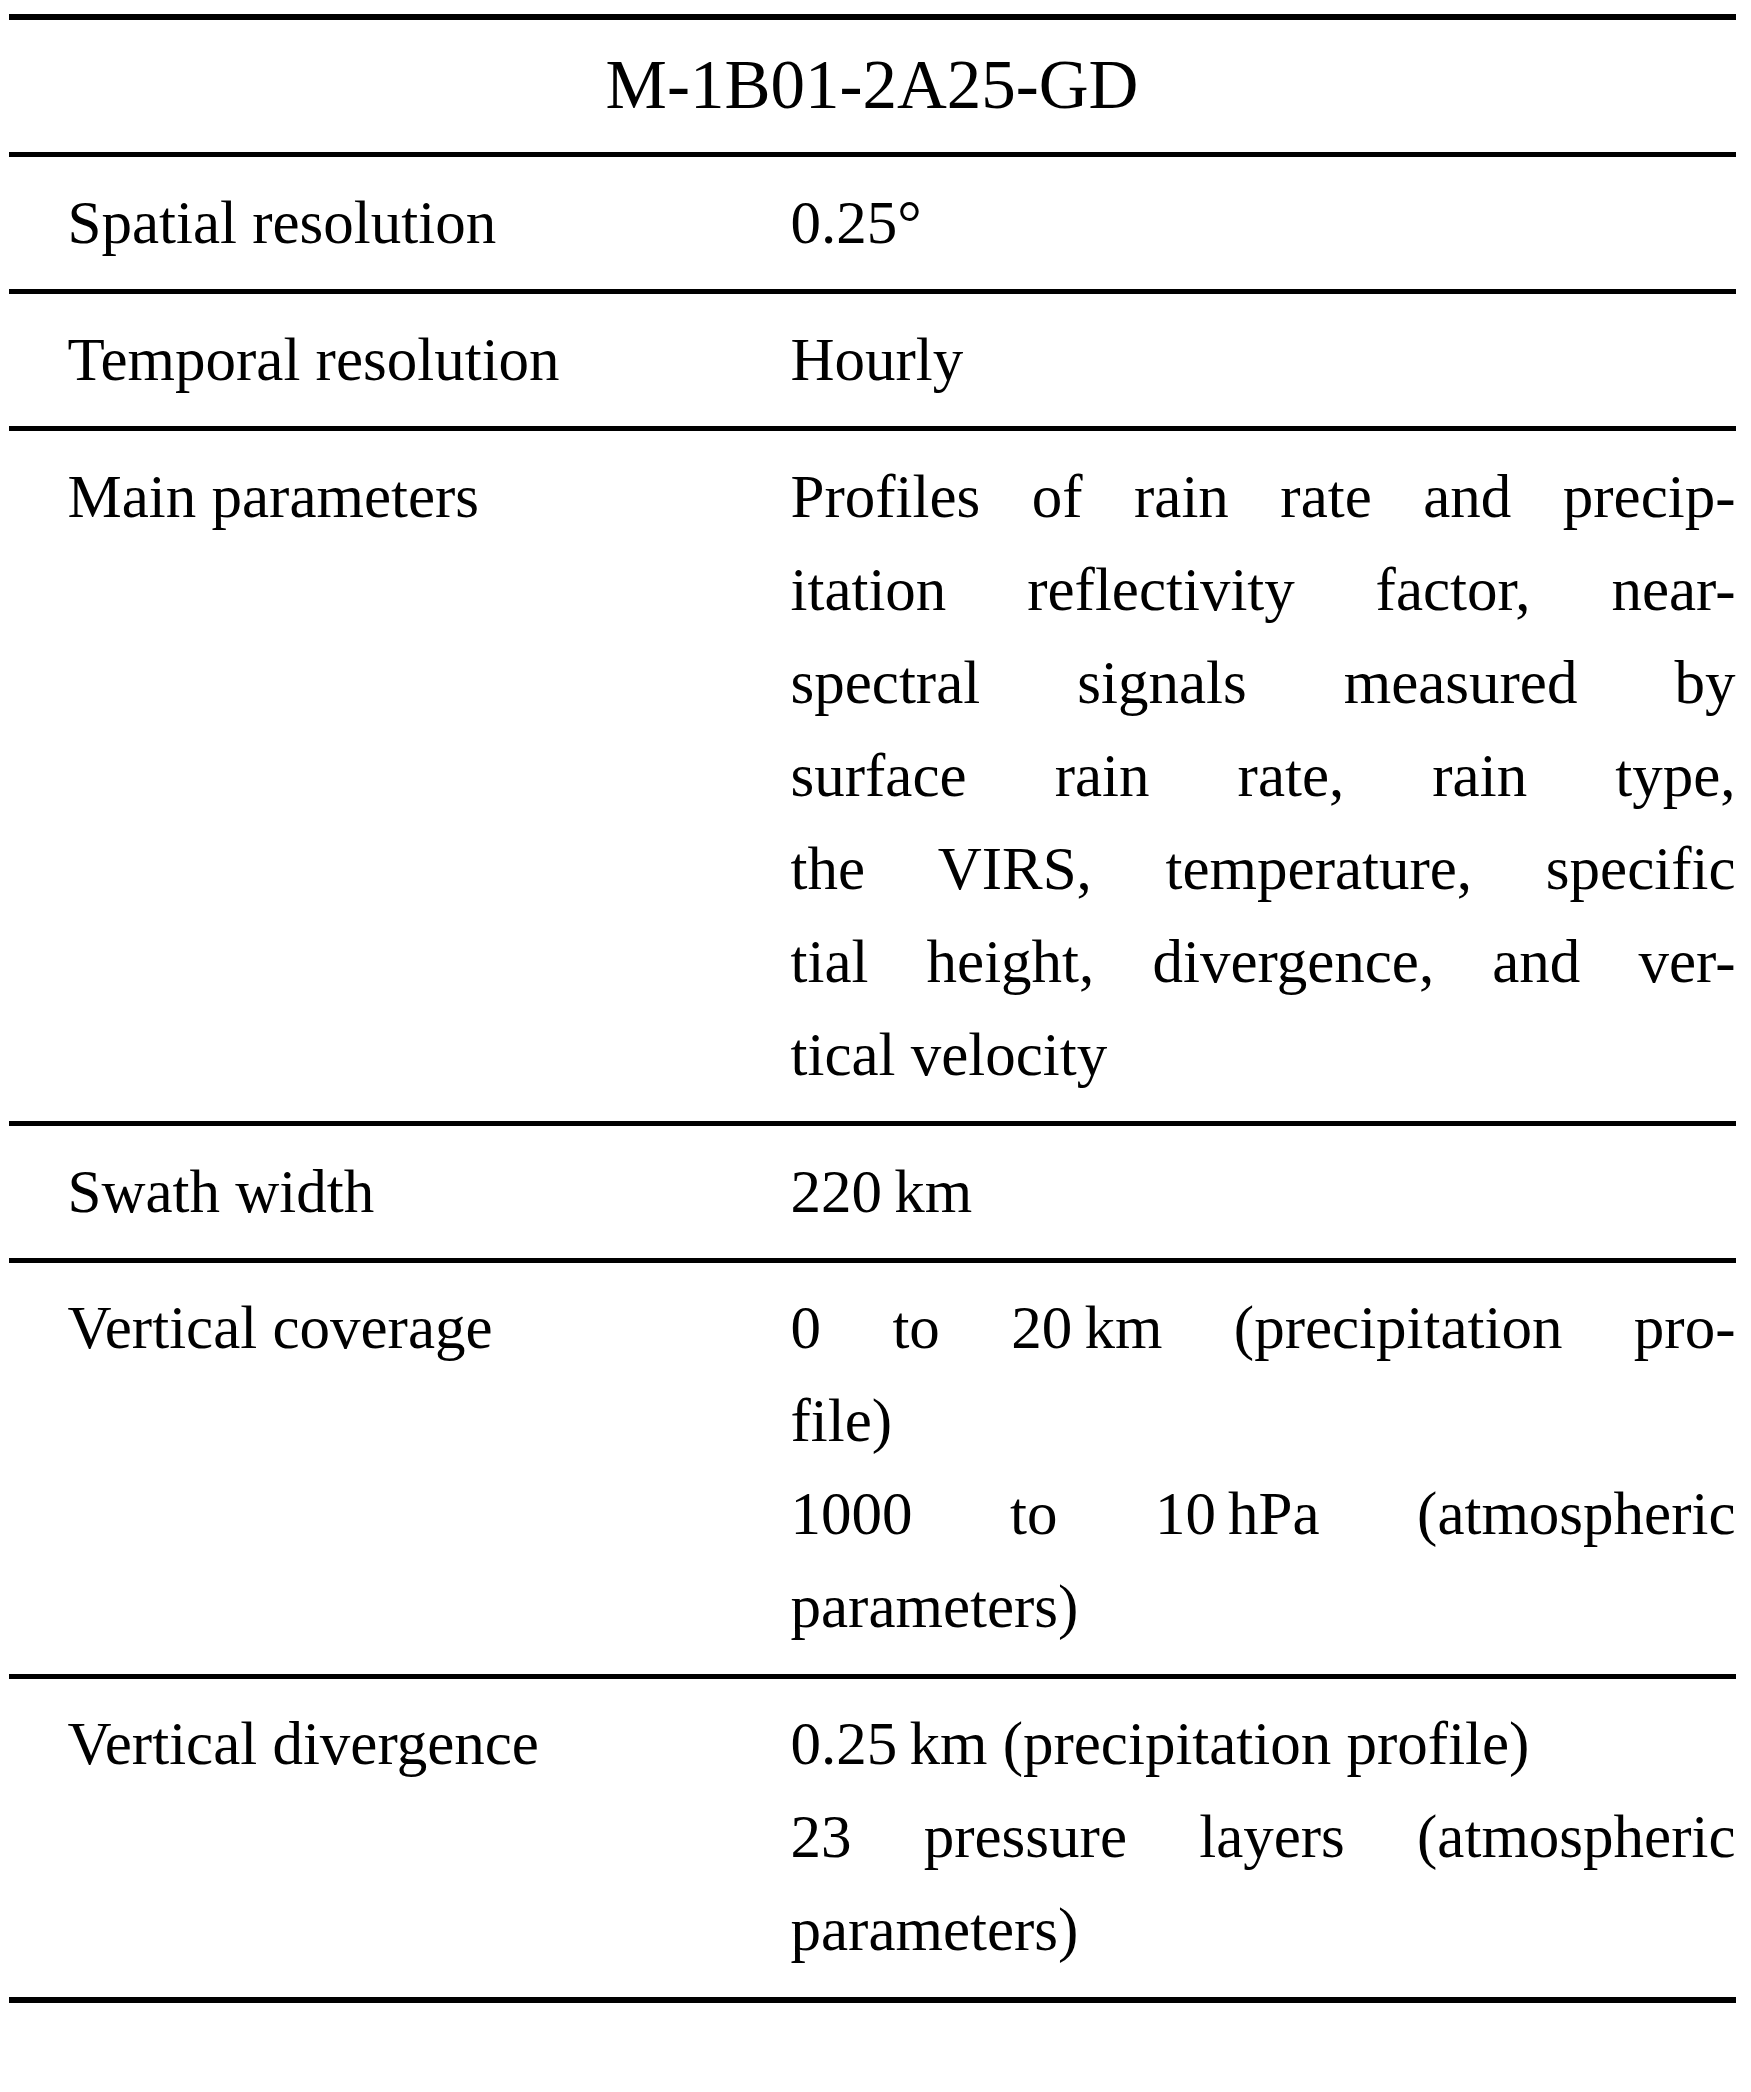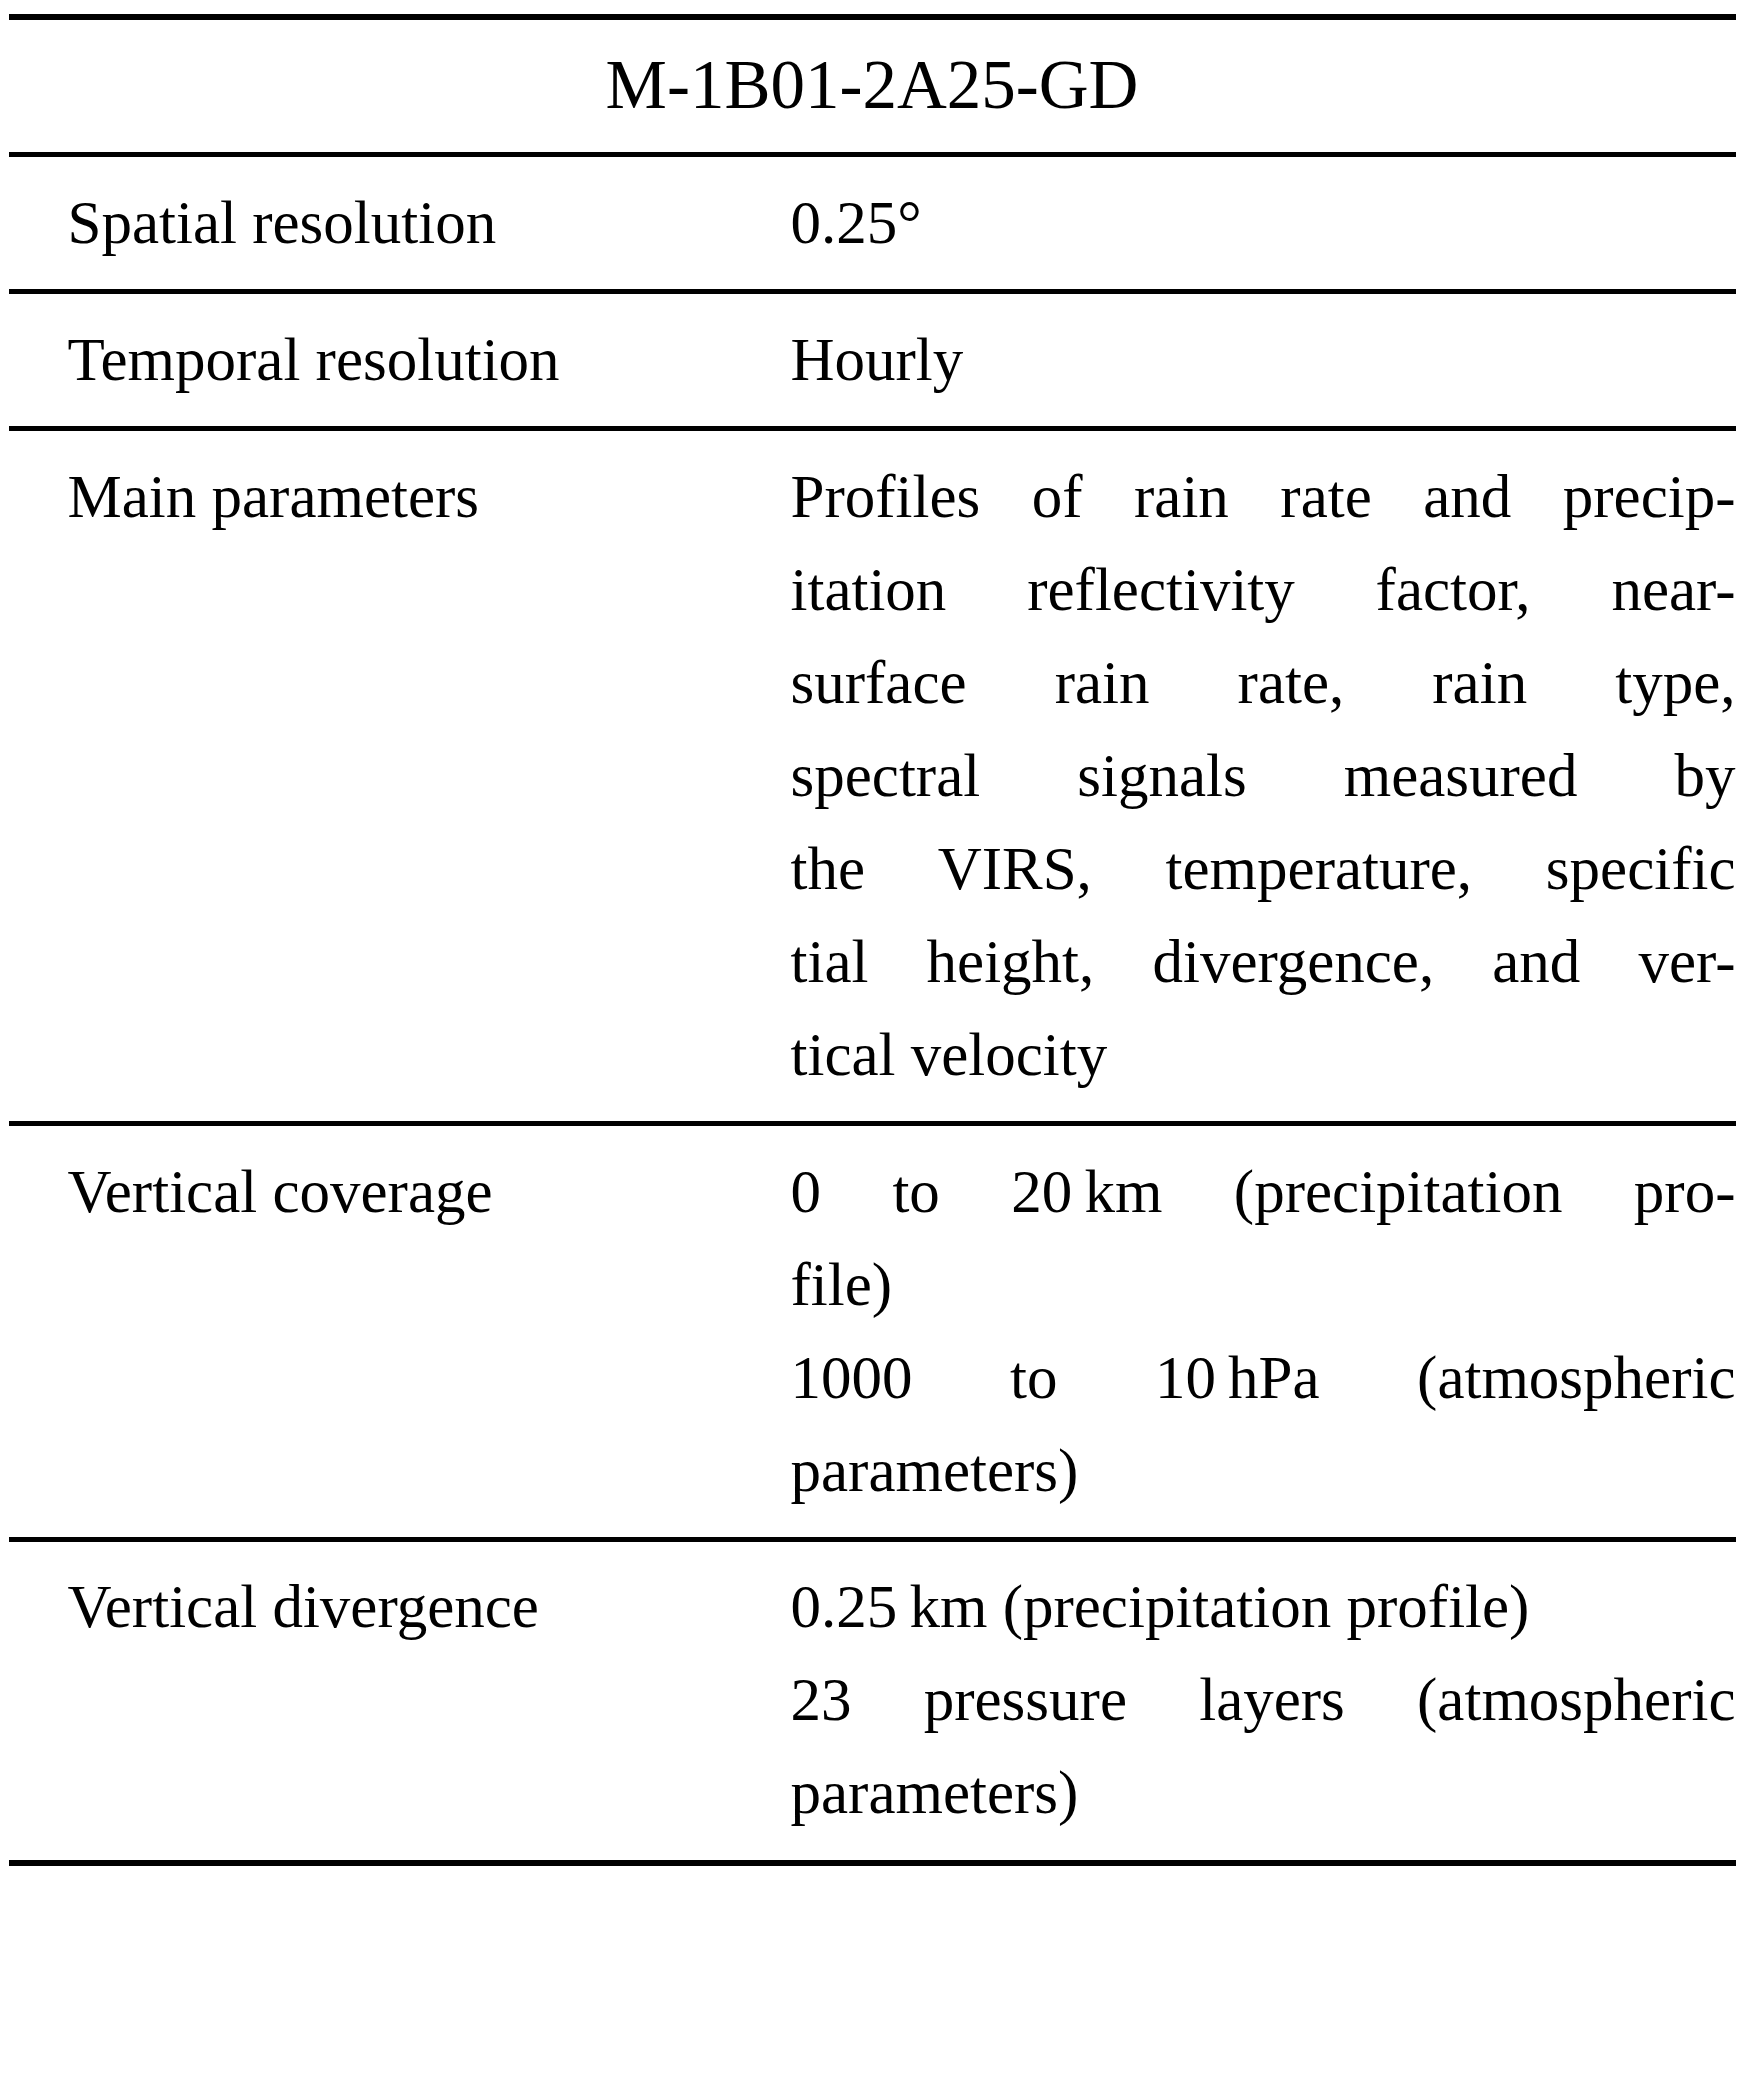--- a/index.html
+++ b/index.html
@@ -79,28 +79,34 @@
     <div class="value">
         <div class="line">Hourly</div>
       </div>
   </div>
 
   <div class="row">
     <div class="label">Main parameters</div>
     <div class="value">
         <div class="line jl">Profiles of rain rate and precip-</div>
         <div class="line jl">itation reflectivity factor, near-</div>
+        <div class="line jl">spectral signals measured by</div>
         <div class="line jl">surface rain rate, rain type,</div>
-        <div class="line jl">spectral signals measured by</div>
         <div class="line jl">the VIRS, temperature, specific</div>
         <div class="line jl">tial height, divergence, and ver-</div>
         <div class="line">tical velocity</div>
       </div>
   </div>
 
+  <div class="row">
+    <div class="label">Swath width</div>
+    <div class="value">
+        <div class="line">220 km</div>
+      </div>
+  </div>
 
   <div class="row">
     <div class="label">Vertical coverage</div>
     <div class="value">
         <div class="line jl">0 to 20 km (precipitation pro-</div>
         <div class="line">file)</div>
         <div class="line jl">1000 to 10 hPa (atmospheric</div>
         <div class="line">parameters)</div>
       </div>
   </div>

